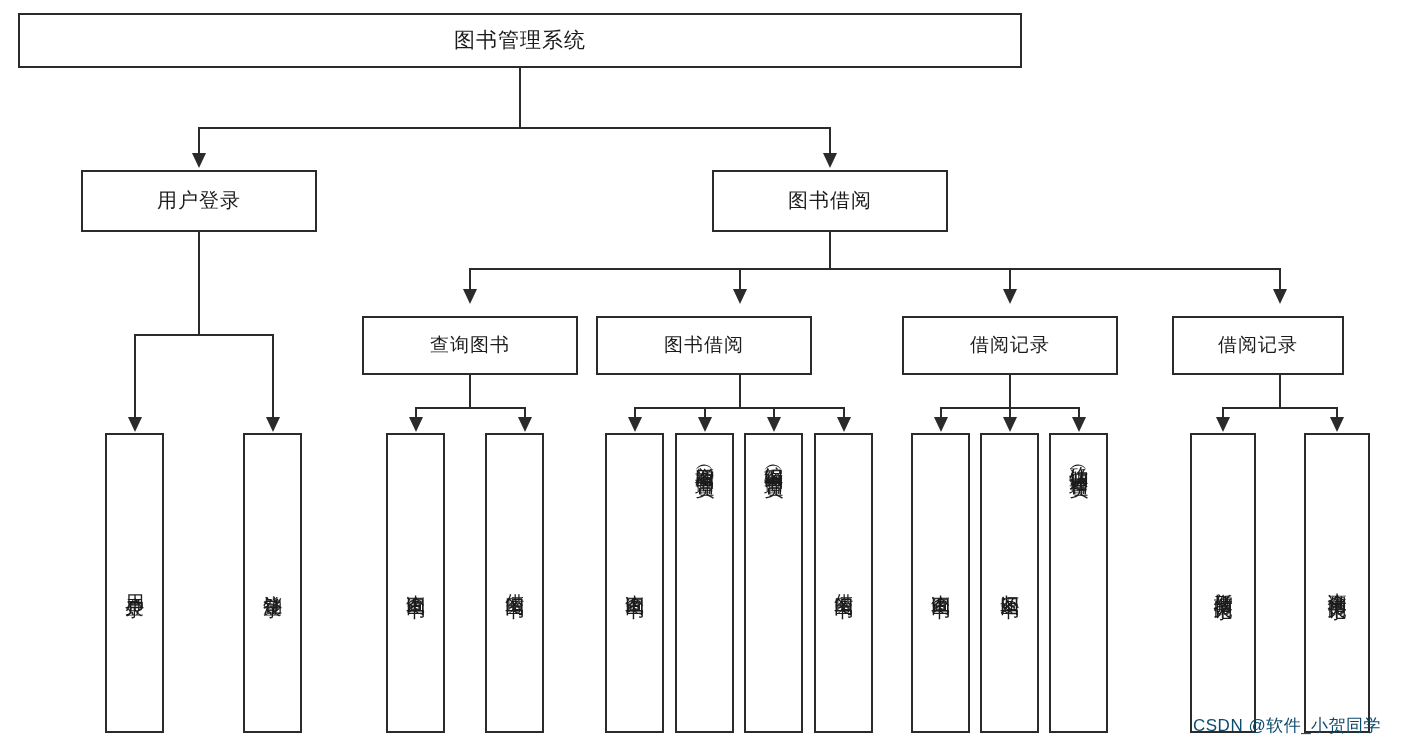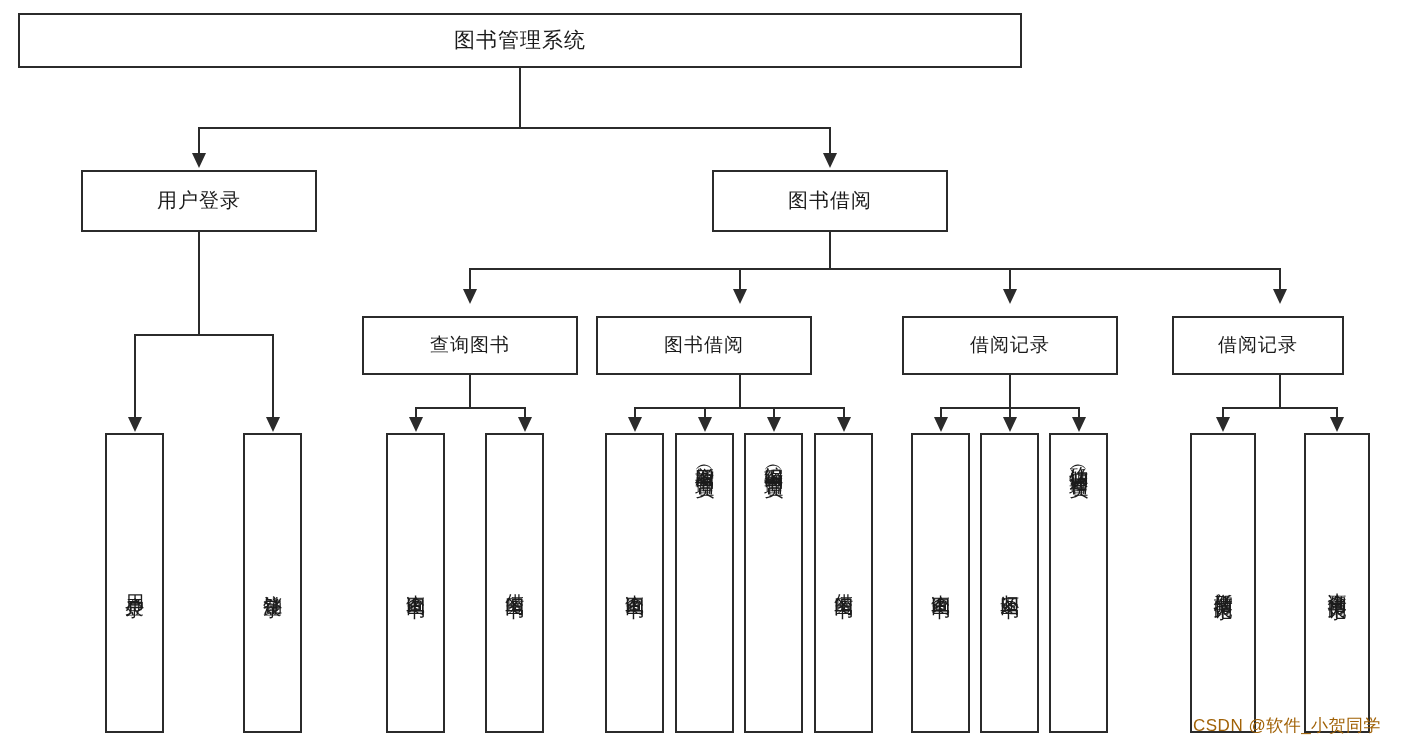--- a/index.html
+++ b/index.html
@@ -72,21 +72,21 @@
     width:0;height:0;
     border-left:7px solid transparent;
     border-right:7px solid transparent;
     border-top:15px solid #2b2b2b;
   }
 
   
   #watermark{
     position:absolute;
     font-size:17px;
-    color:#a16207;
+    color:#0c4a6e;
     white-space:nowrap;
     letter-spacing:0.5px;
     pointer-events:none;
   }
 </style>
 </head>
 <body>
 
 <div id="canvas">
 

